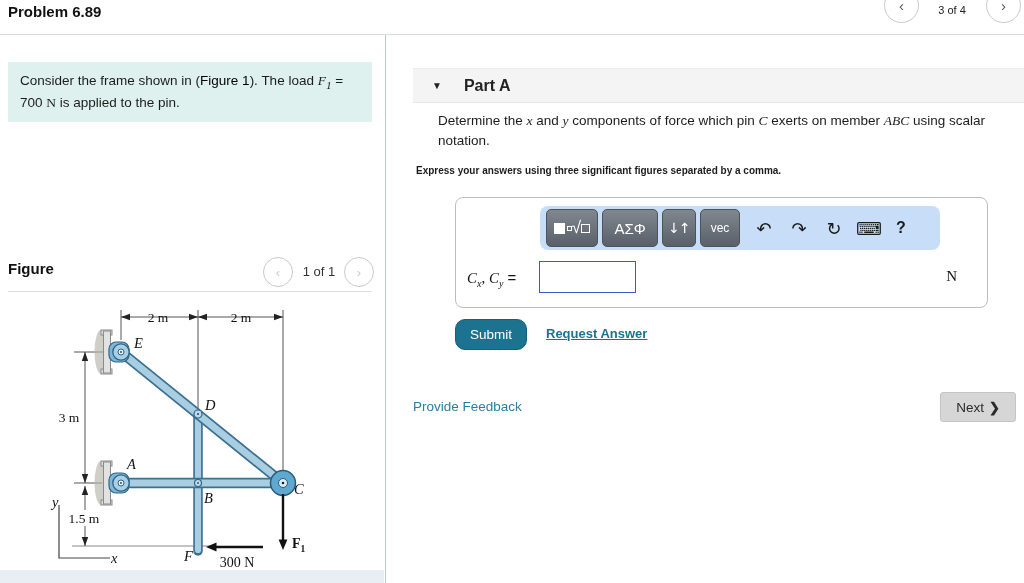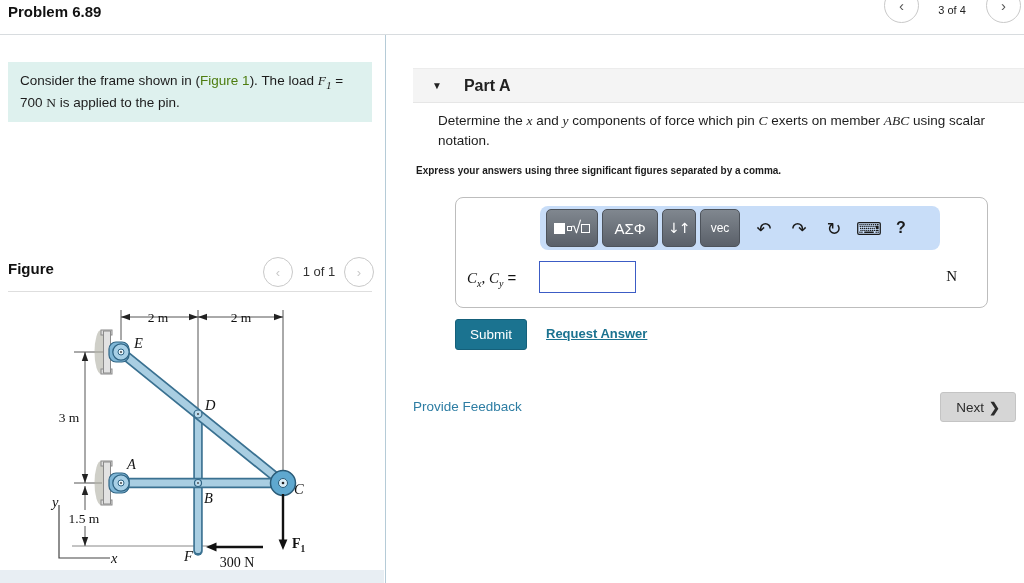--- a/index.html
+++ b/index.html
@@ -21,21 +21,21 @@
   .hdr-prev { left:884px; top:-12px; }
   .hdr-next { left:986px; top:-12px; }
   .hdr-pos  { left:919px; top:4px; width:66px; text-align:center; font-size:11px; color:#222; }
 
   
   .divider { left:385px; top:35px; width:1px; height:548px; background:#b5cbd7; }
 
   
   .statement-box { left:8px; top:62px; width:364px; min-height:58px; background:#def1ee;
                    padding:9px 12px; font-size:13.5px; line-height:1.45; color:#1c1c1c; }
-  .figure-link { color:#4d7c0f; text-decoration:none; cursor:pointer;margin-top:32px; }
+  .figure-link { color:#000000; text-decoration:none; cursor:pointer;margin-top:32px; }
   .fig-heading { left:8px; top:260px; font-size:15px; font-weight:bold; color:#111; }
   .fig-prev { left:263px; top:257px; width:30px; height:30px; font-size:13px; color:#c9c9c9; }
   .fig-next { left:344px; top:257px; width:30px; height:30px; font-size:13px; color:#c9c9c9; }
   .fig-pos  { left:293px; top:264px; width:52px; text-align:center; font-size:13px; color:#333; }
   .fig-rule { left:8px; top:291px; width:364px; border-top:1px solid #dedede; }
   .fig-svg  { left:0; top:300px; }
   .bottom-strip { left:0; top:570px; width:384px; height:13px; background:#e8eef3; }
 
   
   .parta-bar { left:413px; top:68px; width:611px; height:35px; background:#f4f4f4;
@@ -67,21 +67,21 @@
   .sq-box { display:inline-block; width:9px; height:9px; border:1.5px solid #fff; vertical-align:-1px; }
 
   .answer-label { position:absolute; left:11px; top:71px; font-size:15px; color:#111; }
   .answer-label sub { font-size:10px; }
   .answer-input { position:absolute; left:83px; top:63px; width:97px; height:32px;
                   border:1.5px solid #3c5cc5; border-radius:0; background:#fff;
                   font-size:14px; padding:0 6px; }
   .answer-unit { position:absolute; right:30px; top:70px; font-size:15px; color:#111; }
 
   .submit-btn { left:455px; top:319px; width:72px; height:31px; background:#1b7390; color:#fff;
-                border:1px solid #15607a; border-radius:3px; font-size:13.5px; cursor:pointer;
+                border:1px solid #15607a; border-radius:10px; font-size:13.5px; cursor:pointer;
                 display:flex; align-items:center; justify-content:center; }
   .request-link { left:546px; top:326px; font-size:13px; font-weight:bold; color:#1b7390;
                   text-decoration:underline; cursor:pointer; }
 
   .feedback-link { left:413px; top:399px; font-size:13.5px; color:#2d7da3; cursor:pointer; text-decoration:none; }
   .next-btn { left:940px; top:392px; width:76px; height:30px; background:#d6d6d6;
               border:1px solid #c4c4c4; border-radius:3px; color:#2b2b2b; font-size:13.5px;
               display:flex; align-items:center; justify-content:center; gap:5px; cursor:pointer; }
   .next-chev { font-weight:bold; font-size:13px; }
 </style>

